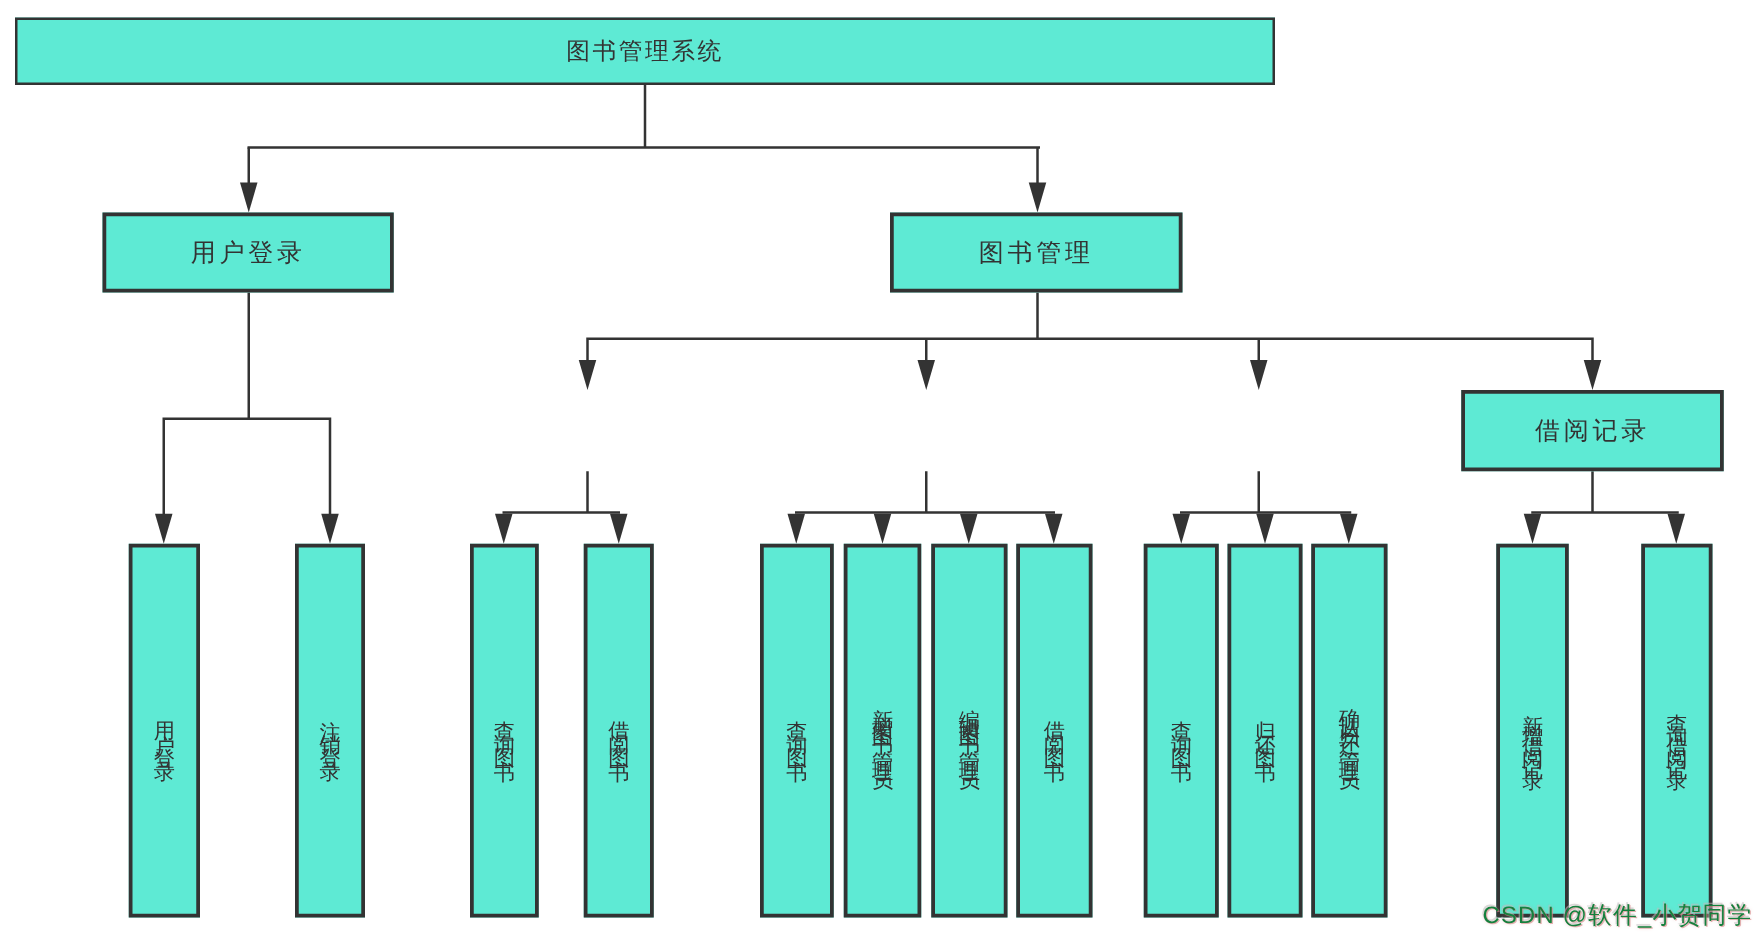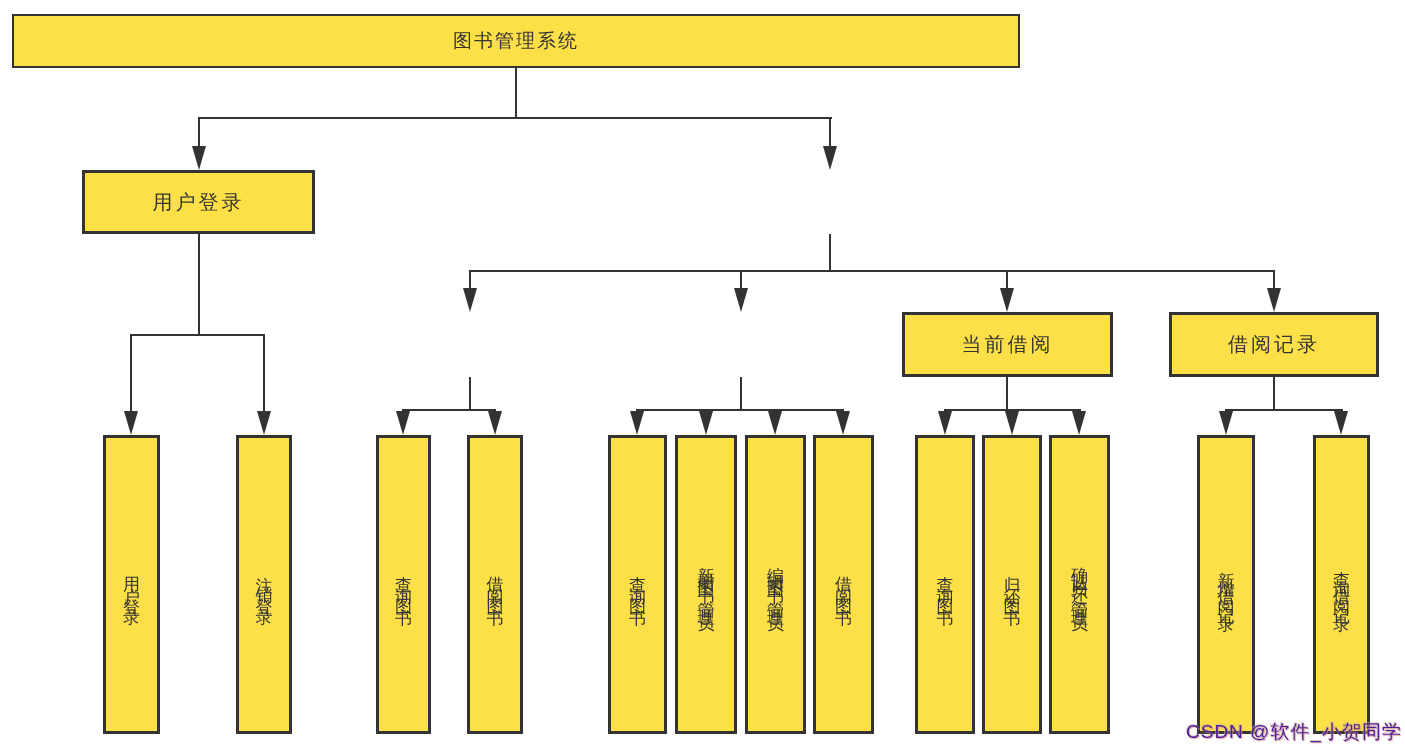--- a/index.html
+++ b/index.html
@@ -6,33 +6,33 @@
   body{font-family:"Liberation Sans","DejaVu Sans",sans-serif;}
   .canvas{position:relative;width:1405px;height:747px;background:#ffffff;overflow:hidden;}
 
   
   .ln{position:absolute;background:#333333;}
   .arr{position:absolute;width:0;height:0;
        border-left:7px solid transparent;border-right:7px solid transparent;
        border-top:24px solid #333333;}
 
   
-  .box{position:absolute;background:#fde047;box-sizing:border-box;
+  .box{position:absolute;background:#5eead4;box-sizing:border-box;
        display:flex;align-items:center;justify-content:center;
        color:#333333;}
   .box-root{border:2px solid #333333;font-size:19px;letter-spacing:2px;}
   .box-h{border:3px solid #333333;font-size:20px;letter-spacing:3px;}
   .box-v{border:3px solid #333333;font-size:17px;letter-spacing:11px;
          writing-mode:vertical-lr;text-orientation:mixed;}
   .box span{white-space:nowrap;}
 
   
   .watermark{position:absolute;left:1186px;top:719px;z-index:20;
              font-size:19px;letter-spacing:1px;white-space:nowrap;
-             color:#4c1d95;
+             color:#15803d;
              text-shadow:1px 1px 0 rgba(214,140,140,0.65),
                         -1px -1px 0 rgba(190,190,190,0.55),
                          0 0 3px rgba(216,138,138,0.45);}
 </style>
 </head>
 <body>
 
 <div class="canvas">
 
   <div class="ln" style="left:515px;top:68px;width:2px;height:50px;"></div>
@@ -83,24 +83,24 @@
   <div class="arr" style="left:1219px;top:411px;"></div>
   <div class="arr" style="left:1334px;top:411px;"></div>
 
   <div class="box box-root" style="left:12px;top:14px;width:1008px;height:54px;">
     <span>图书管理系统</span>
   </div>
 
   <div class="box box-h" style="left:82px;top:170px;width:233px;height:64px;">
     <span>用户登录</span>
   </div>
+  <div class="box box-h" style="left:712px;top:170px;width:234px;height:64px;">
+    <span>图书管理</span>
+  </div>
 
-  <div class="box box-h" style="left:902px;top:312px;width:211px;height:65px;">
-    <span>当前借阅</span>
-  </div>
   <div class="box box-h" style="left:1169px;top:312px;width:210px;height:65px;">
     <span>借阅记录</span>
   </div>
 
   <div class="box box-v" style="left:103px;top:435px;width:57px;height:299px;">
     <span>用户登录</span>
   </div>
   <div class="box box-v" style="left:236px;top:435px;width:56px;height:299px;">
     <span>注销登录</span>
   </div>

